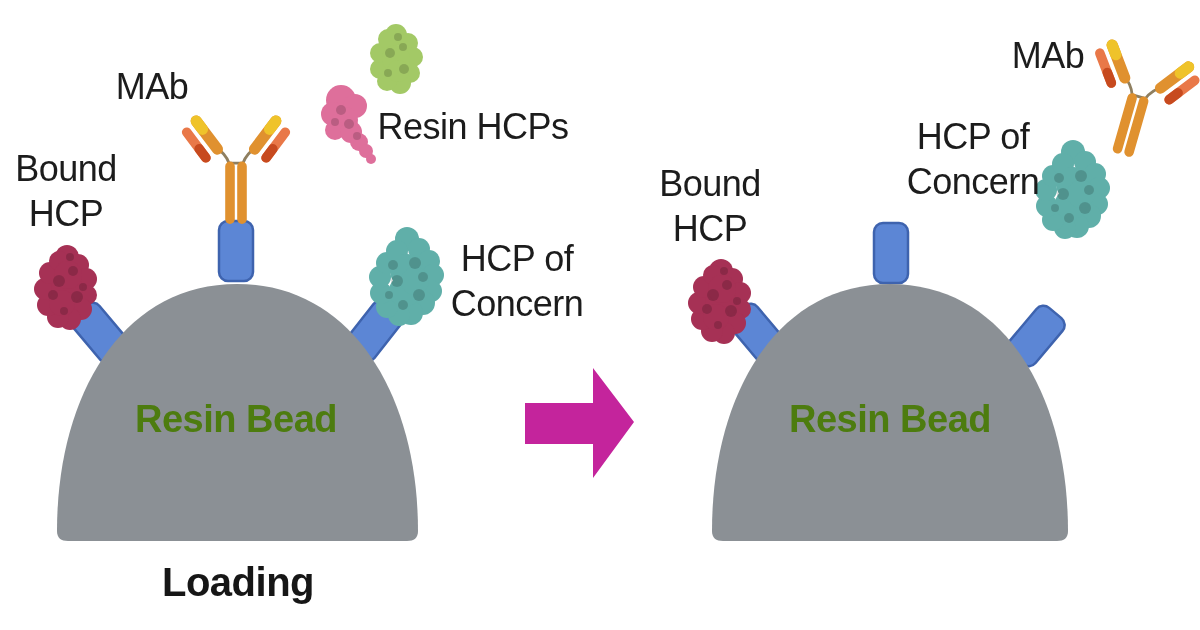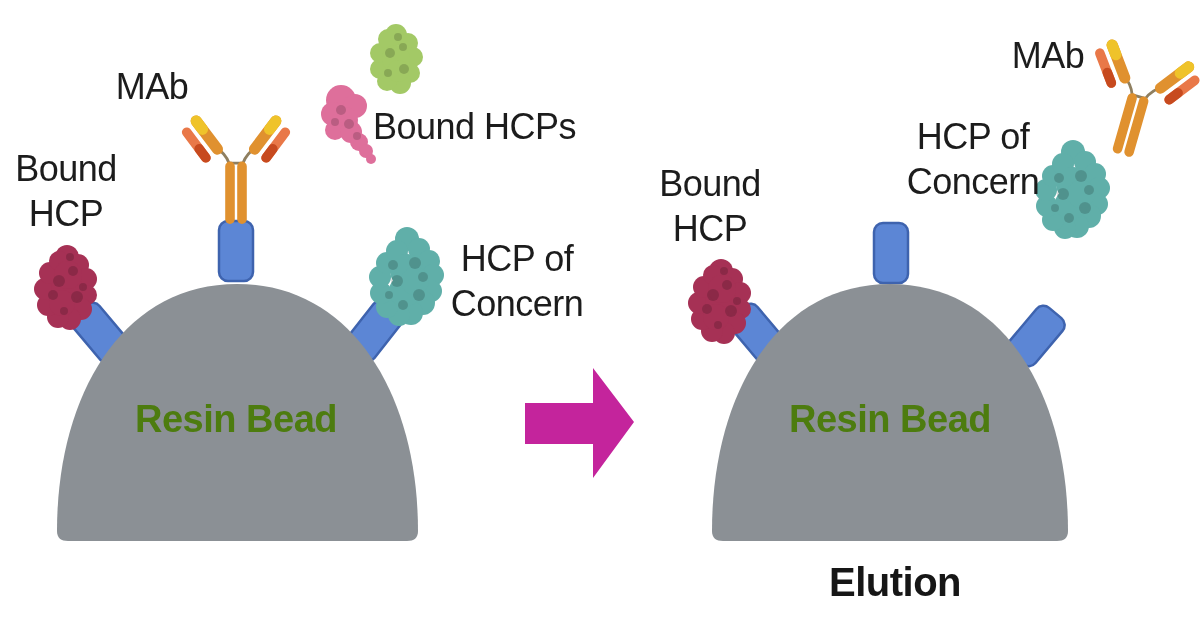--- a/index.html
+++ b/index.html
@@ -191,38 +191,38 @@
     </g>
   </svg>
 
   <div class="lbl" style="left:6px;top:146px;width:120px">
     <span class="line">Bound</span>
     <span class="line">HCP</span>
   </div>
 
   <div class="lbl" style="left:97px;top:64px;width:110px">MAb</div>
 
-  <div class="lbl" style="left:373px;top:104px;width:200px">Bound HCPs</div>
+  <div class="lbl" style="left:373px;top:104px;width:200px">Resin HCPs</div>
 
   <div class="lbl" style="left:442px;top:236px;width:150px">
     <span class="line">HCP of</span>
     <span class="line">Concern</span>
   </div>
 
   <div class="bead-lbl" style="left:86px;top:396px;width:300px">Resin Bead</div>
 
+  <div class="caption" style="left:88px;top:558px;width:300px">Loading</div>
 
   <div class="lbl" style="left:650px;top:161px;width:120px">
     <span class="line">Bound</span>
     <span class="line">HCP</span>
   </div>
 
   <div class="lbl" style="left:898px;top:114px;width:150px">
     <span class="line">HCP of</span>
     <span class="line">Concern</span>
   </div>
 
   <div class="lbl" style="left:993px;top:33px;width:110px">MAb</div>
 
   <div class="bead-lbl" style="left:740px;top:396px;width:300px">Resin Bead</div>
 
-  <div class="caption" style="left:745px;top:558px;width:300px">Elution</div>
 </div>
 
 </body></html>

